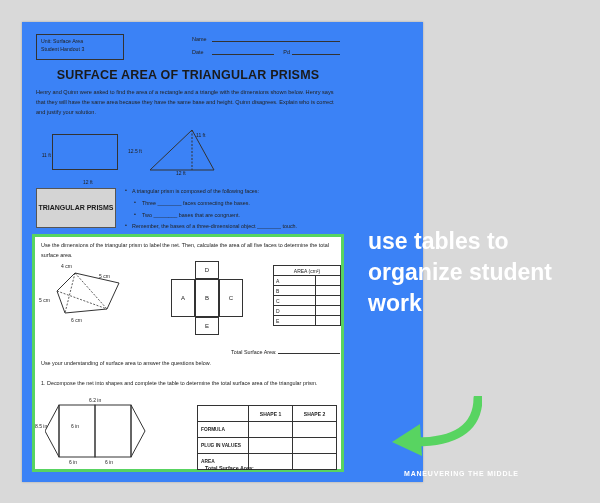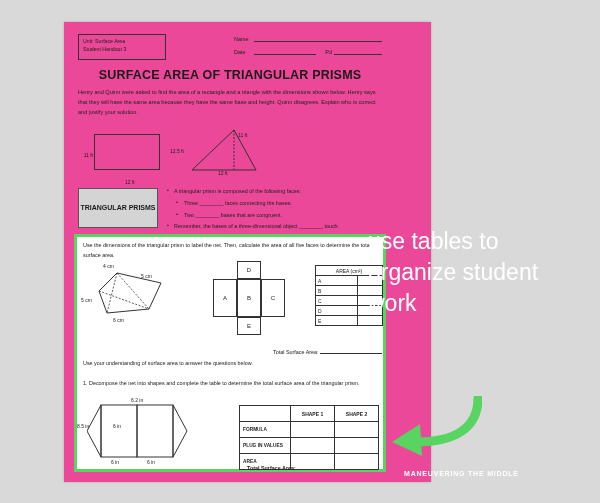--- a/index.html
+++ b/index.html
@@ -9,25 +9,24 @@
     font-family:"Liberation Sans", sans-serif;
     overflow:hidden;
     position:relative;
   }
   .page{
     position:absolute;left:0;top:0;width:600px;height:503px;
     background:#d9d9d9;
   }
   
   .sheet{
-    position:absolute;left:22px;top:22px;width:367px;height:460px;
-    background:#ec4899;
+    position:absolute;left:22px;top:22px;width:401px;height:460px;
+    background:#3b82f6;
     box-shadow:0 0 2px rgba(0,0,0,.25);
     overflow:hidden;
-    margin-left:42px;
   }
   .sheet-inner{position:absolute;left:0;top:0;width:332px;height:460px;}
 
   
   .unit-box{
     position:absolute;left:14px;top:12px;width:88px;height:26px;
     border:1px solid #333;font-size:5.2px;color:#222;
     padding:3px 4px;box-sizing:border-box;line-height:1.5;
   }
   .name-line{
@@ -112,21 +111,21 @@
   }
   .shape-table td,.shape-table th{border:1px solid #333;height:13px;padding:1px 3px;font-weight:normal;text-align:left;}
   .shape-table th{text-align:center;font-size:5px;font-weight:bold;}
   .shape-table td.lab{font-weight:bold;font-size:4.8px;width:44px;}
   .tsa2{position:absolute;left:170px;top:226px;font-size:5.4px;color:#222;font-weight:bold;}
   .tsa2 .rule{display:inline-block;border-bottom:1px solid #333;width:62px;height:6px;}
 
   
   .promo{
     position:absolute;left:368px;top:226px;width:222px;
-    font-size:23px;font-weight:normal;color:#ffffff;line-height:1.35;
+    font-size:23px;font-weight:bold;color:#ffffff;line-height:1.35;
     font-family:"Liberation Sans", sans-serif;
   }
   .arrow{
     position:absolute;left:386px;top:396px;width:96px;height:60px;
   }
   .brand{
     position:absolute;left:404px;top:470px;font-size:7px;color:#ffffff;
     letter-spacing:.8px;font-weight:bold;
   }
 </style>

